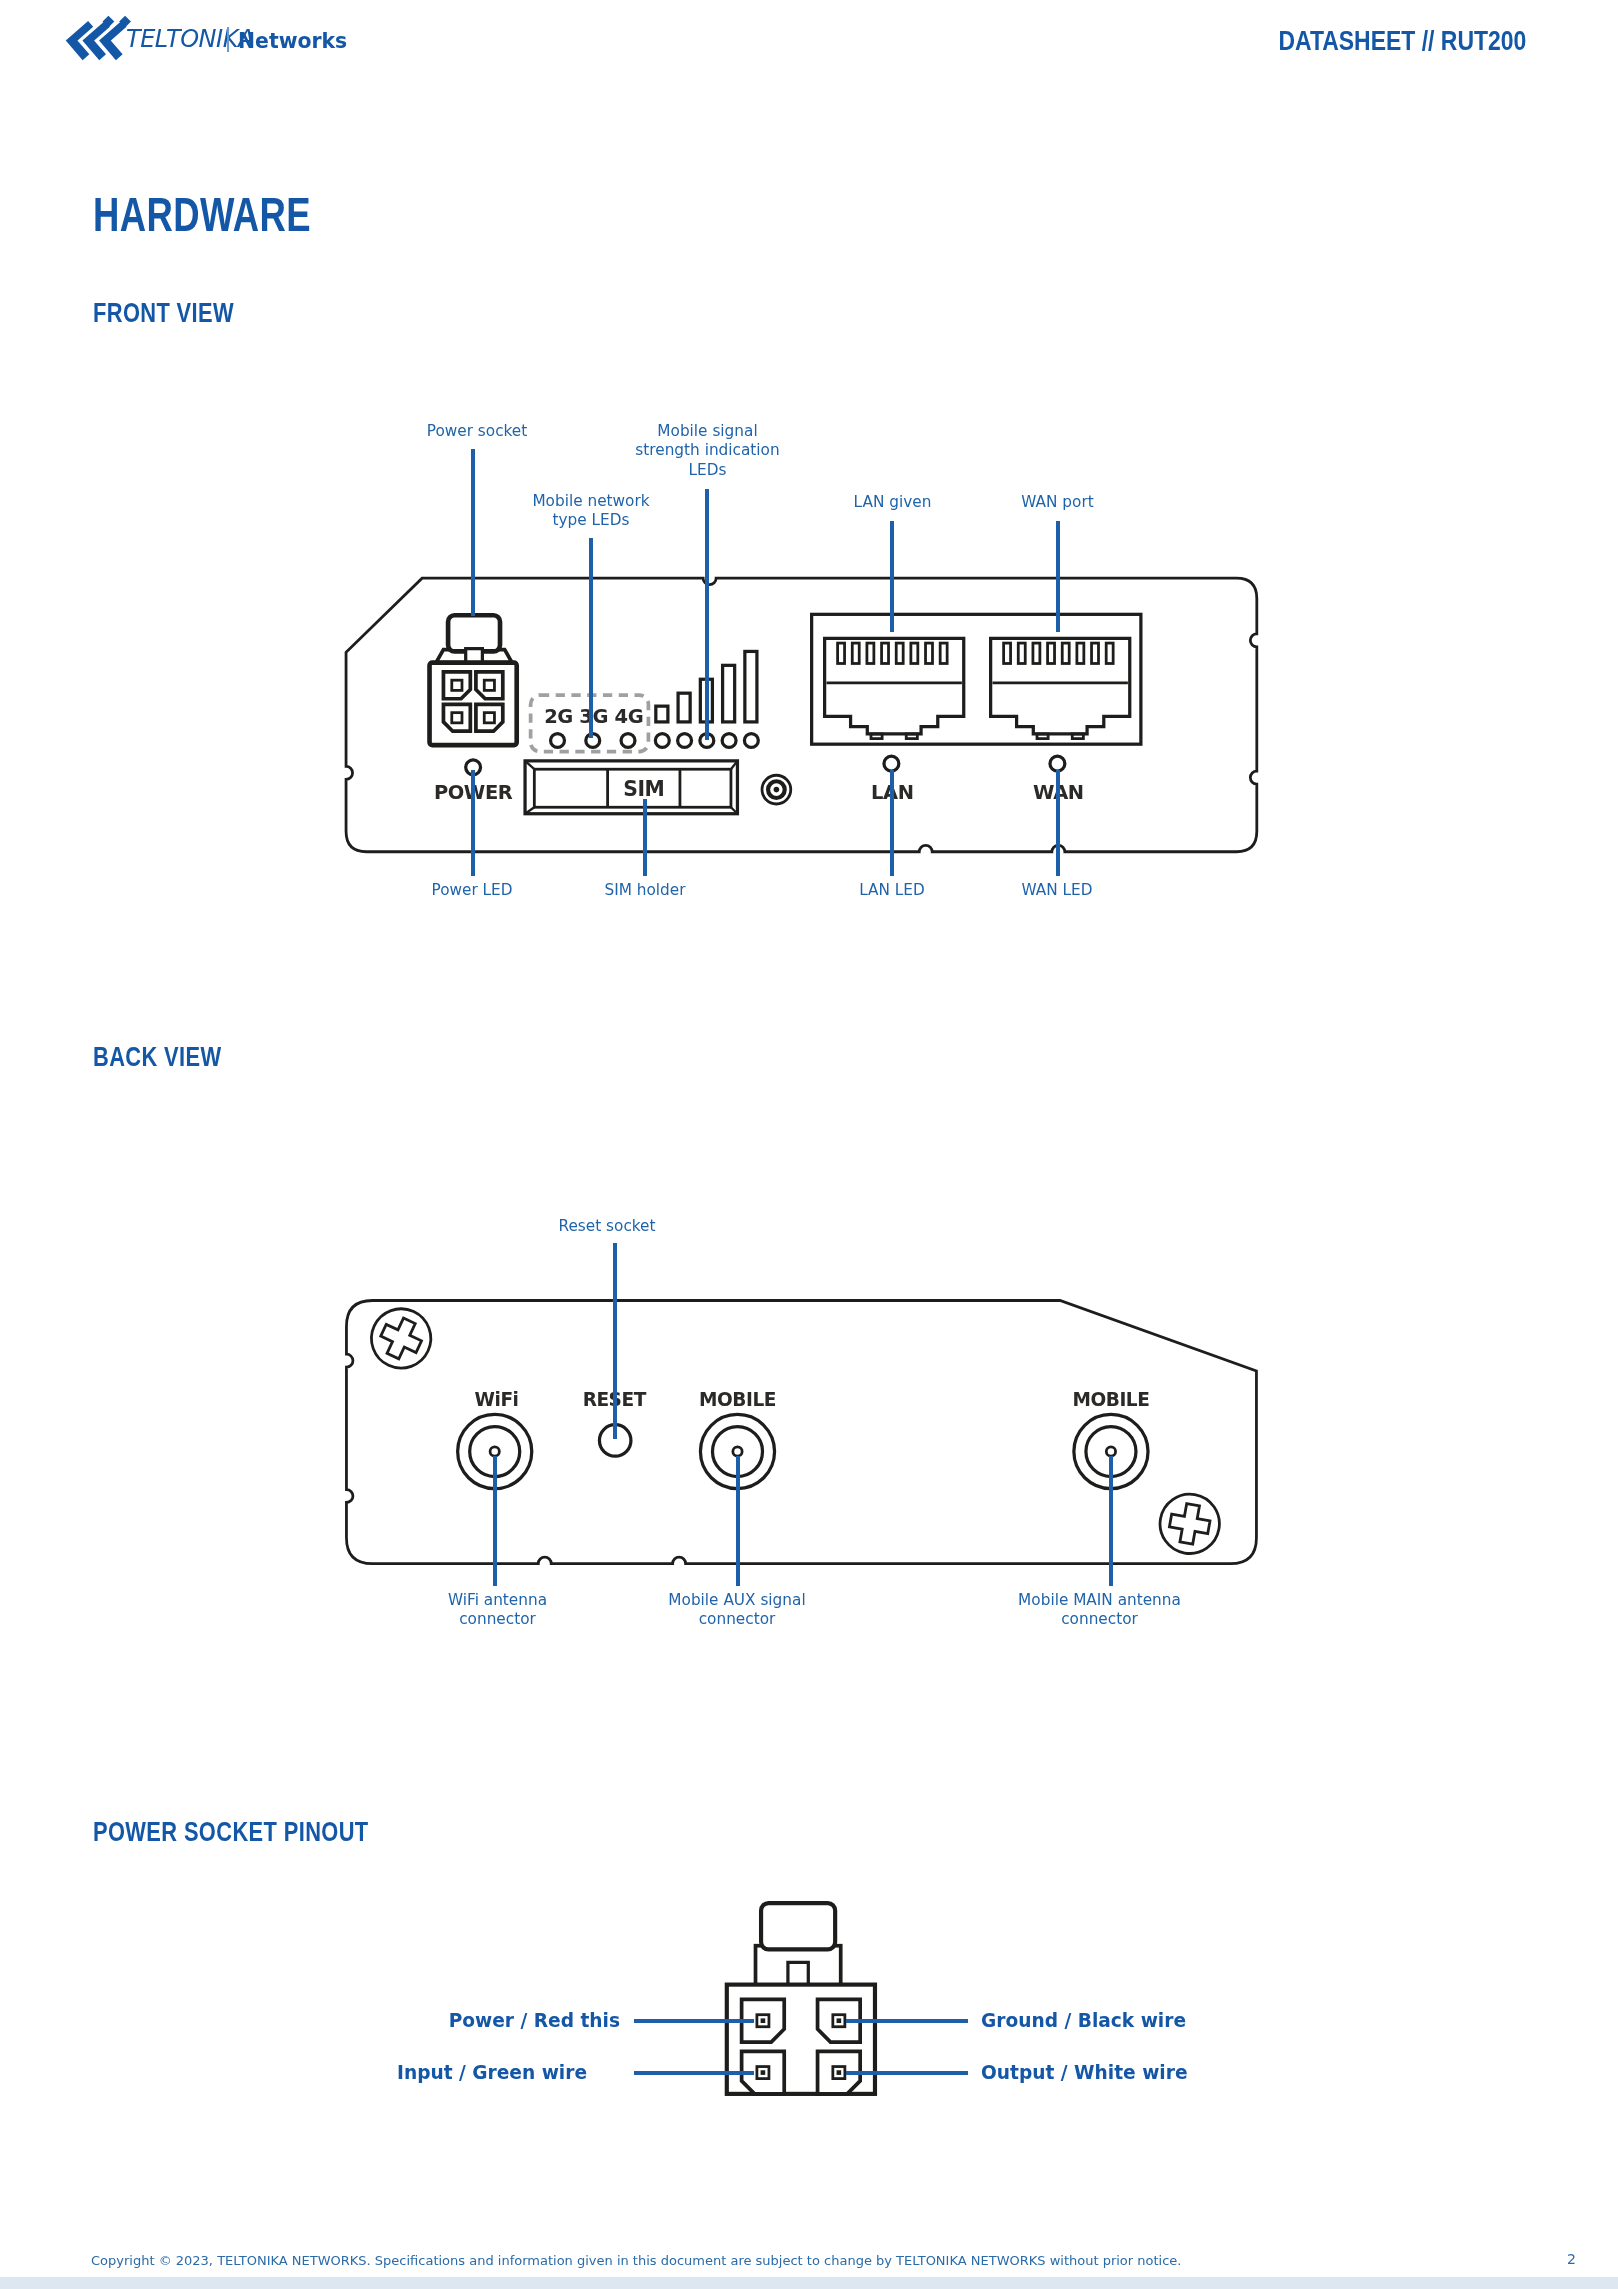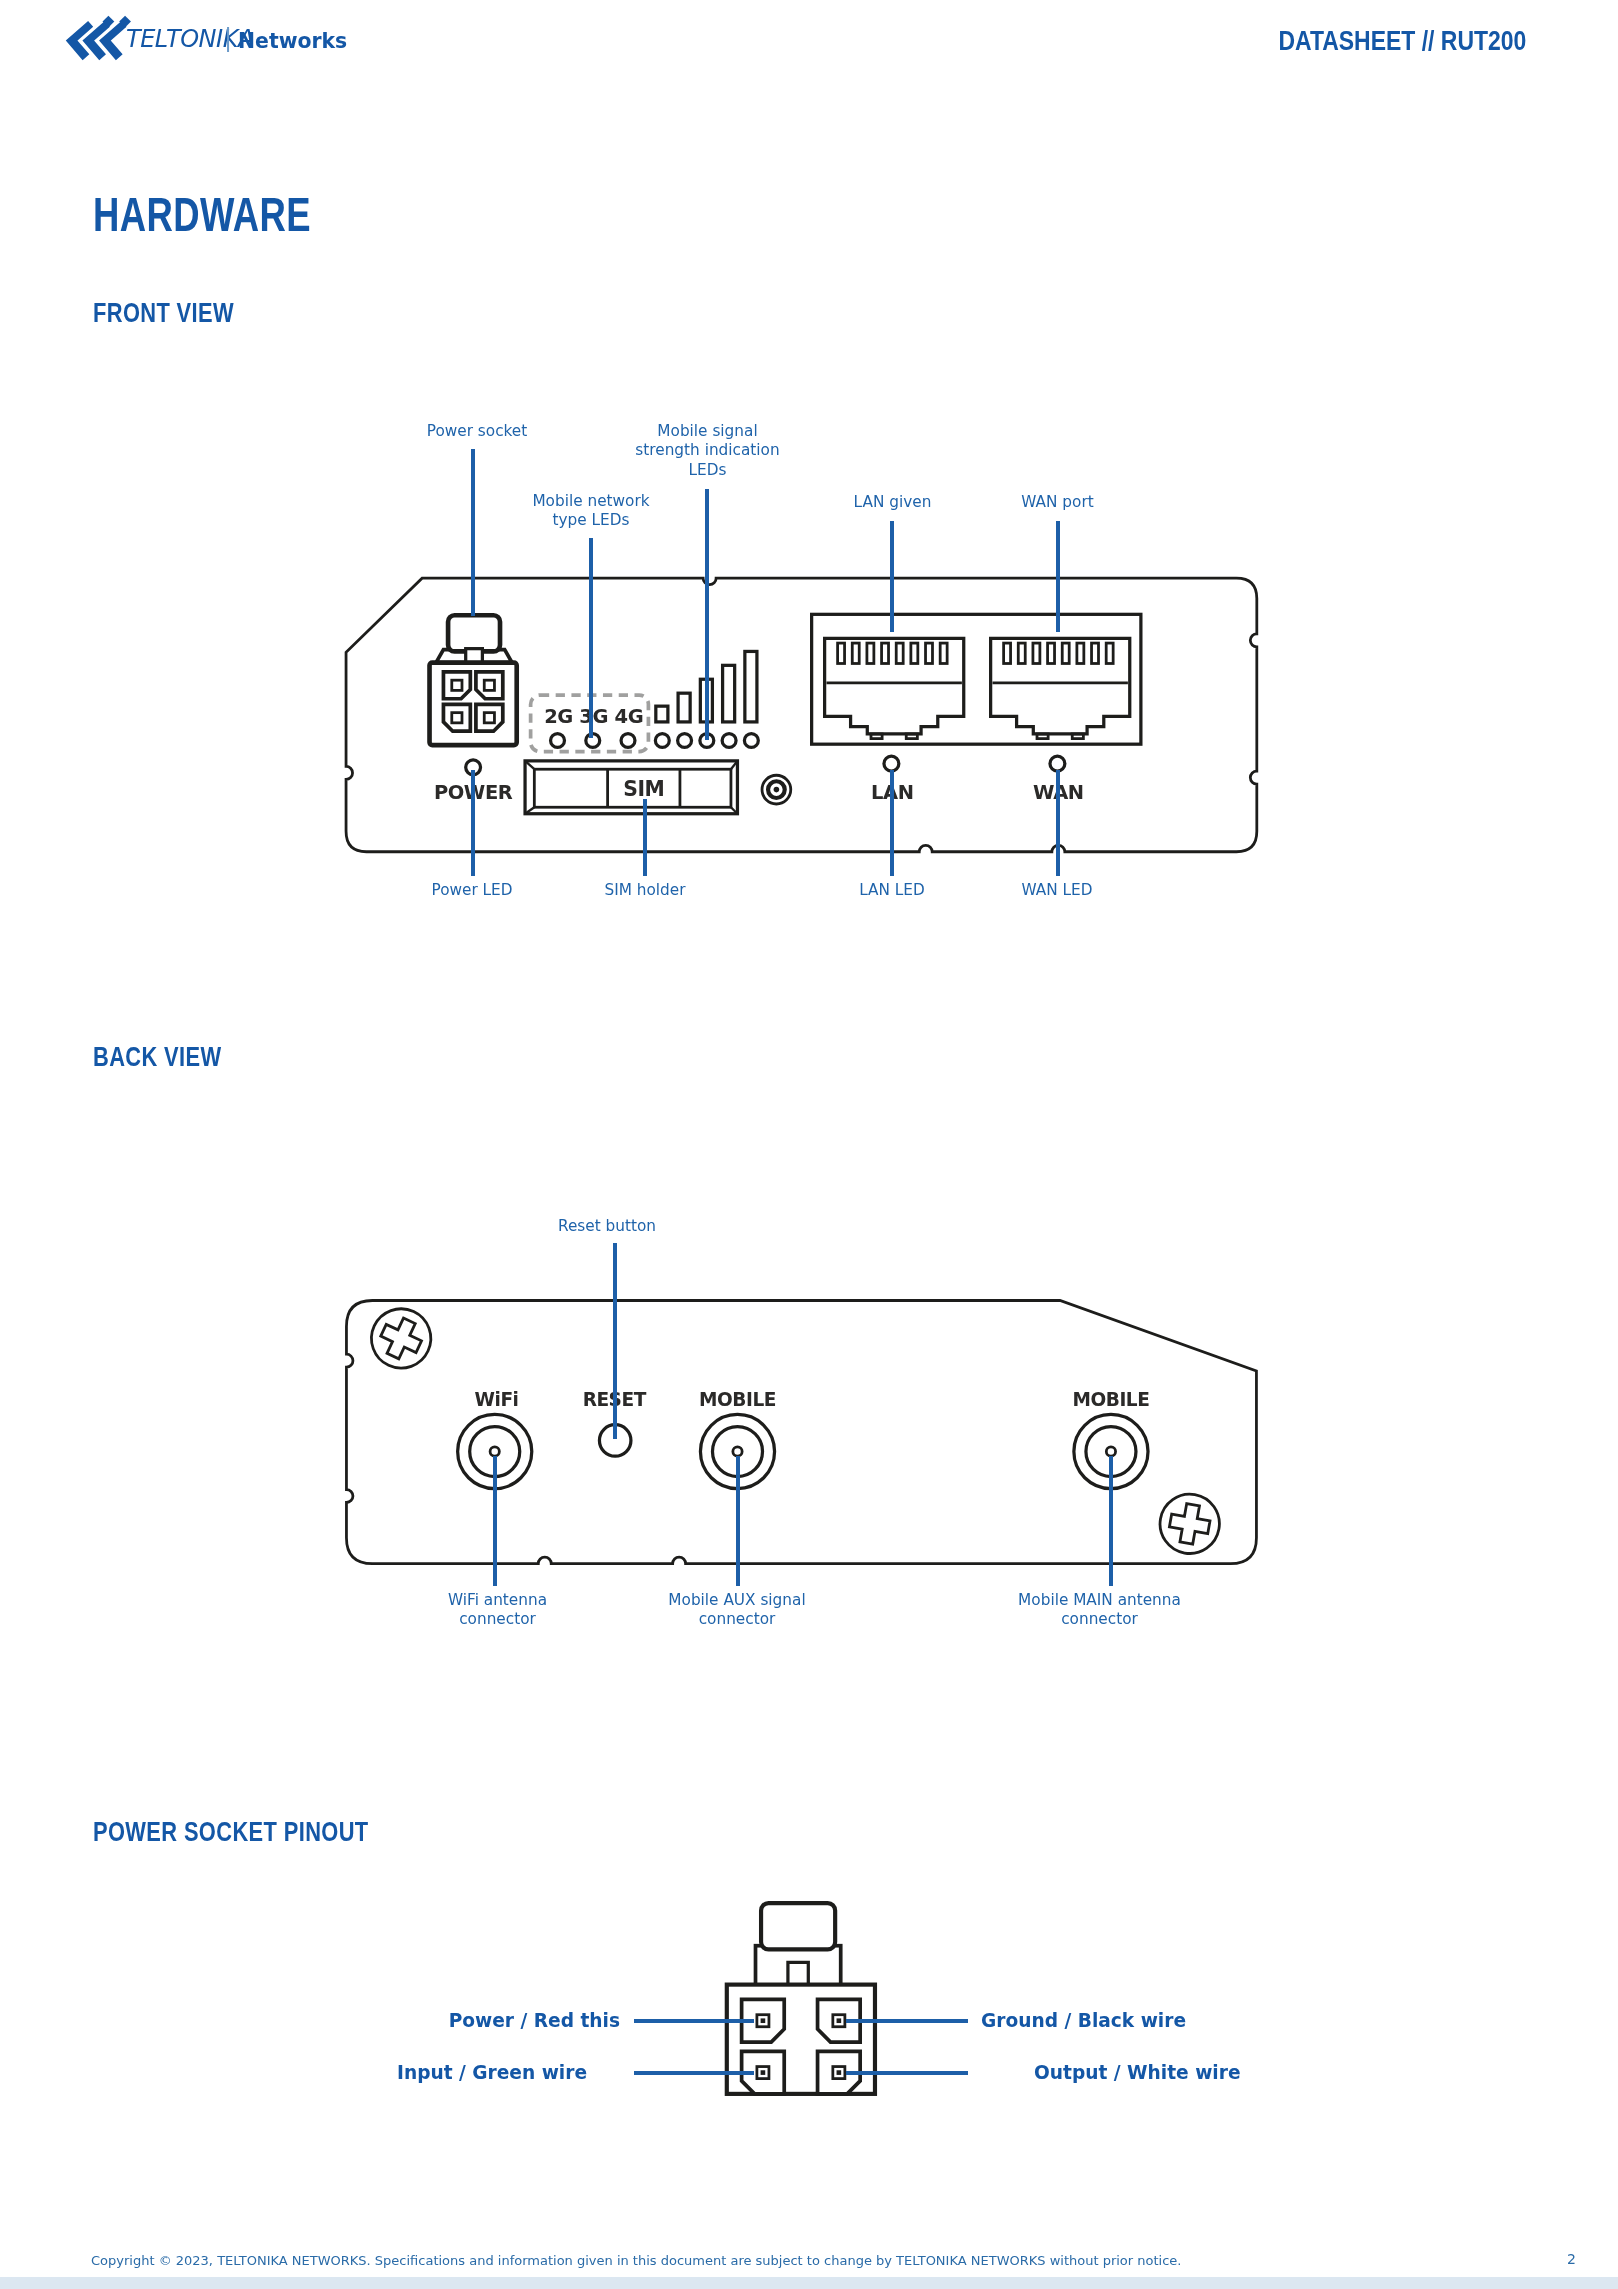--- a/index.html
+++ b/index.html
@@ -195,21 +195,21 @@
 
   <circle class="nofill" stroke-width="3.5" cx="1198" cy="1565" r="40"></circle>
   <circle class="nofill" stroke-width="3.5" cx="1198" cy="1565" r="27"></circle>
   <circle class="nofill" stroke-width="3" cx="1198" cy="1565" r="5"></circle>
   <text x="535" y="1516" font-size="20" text-anchor="middle">WiFi</text>
   <text x="662" y="1516" font-size="20" text-anchor="middle">RESET</text>
   <text x="795" y="1516" font-size="20" text-anchor="middle">MOBILE</text>
   <text x="1198" y="1516" font-size="20" text-anchor="middle">MOBILE</text>
 </svg>
 
-<div class="callout" style="left:533px;top:1217px;width:148px">Reset button</div>
+<div class="callout" style="left:533px;top:1217px;width:148px">Reset socket</div>
 <div class="callout" style="left:428px;top:1591px;width:139px">WiFi antenna connector</div>
 <div class="callout" style="left:651px;top:1591px;width:172px">Mobile AUX signal connector</div>
 <div class="callout" style="left:1009px;top:1591px;width:181px">Mobile MAIN antenna connector</div>
 <div class="vline" style="left:613px;top:1243px;height:196px"></div>
 <div class="vline" style="left:493px;top:1456px;height:130px"></div>
 <div class="vline" style="left:736px;top:1456px;height:130px"></div>
 <div class="vline" style="left:1109px;top:1456px;height:130px"></div>
 
 <div class="h-cond" style="left:93px;top:1816px;font-size:28px;transform:scaleX(.78)">POWER SOCKET PINOUT</div>
 
@@ -233,18 +233,18 @@
 </svg>
 
 <div class="hline" style="left:634px;top:2019px;width:120px"></div>
 <div class="hline" style="left:634px;top:2071px;width:120px"></div>
 <div class="hline" style="left:846px;top:2019px;width:122px"></div>
 <div class="hline" style="left:846px;top:2071px;width:122px"></div>
 
 <div class="pin-label" style="left:397px;top:2010px;width:223px;text-align:right">Power / Red this</div>
 <div class="pin-label" style="left:397px;top:2062px;width:223px;text-align:left">Input / Green wire</div>
 <div class="pin-label" style="left:981px;top:2010px;width:241px">Ground / Black wire</div>
-<div class="pin-label" style="left:1034px;top:2062px;width:241px">Output / White wire</div>
+<div class="pin-label" style="left:981px;top:2062px;width:241px">Output / White wire</div>
 
 <div class="footer-text">Copyright © 2023, TELTONIKA NETWORKS. Specifications and information given in this document are subject to change by TELTONIKA NETWORKS without prior notice.</div>
 <div class="footer-page">2</div>
 <div class="footer-band"></div>
 
 
 </body></html>

